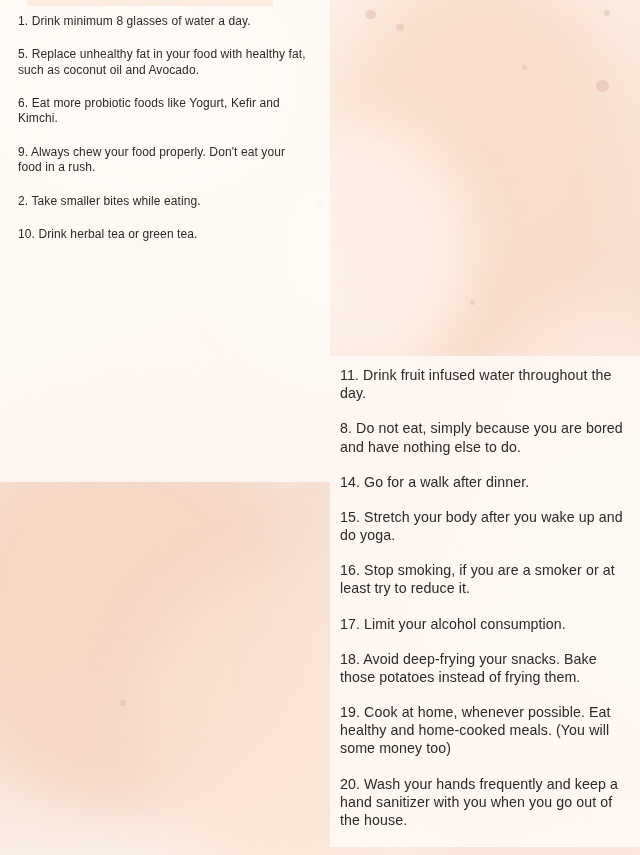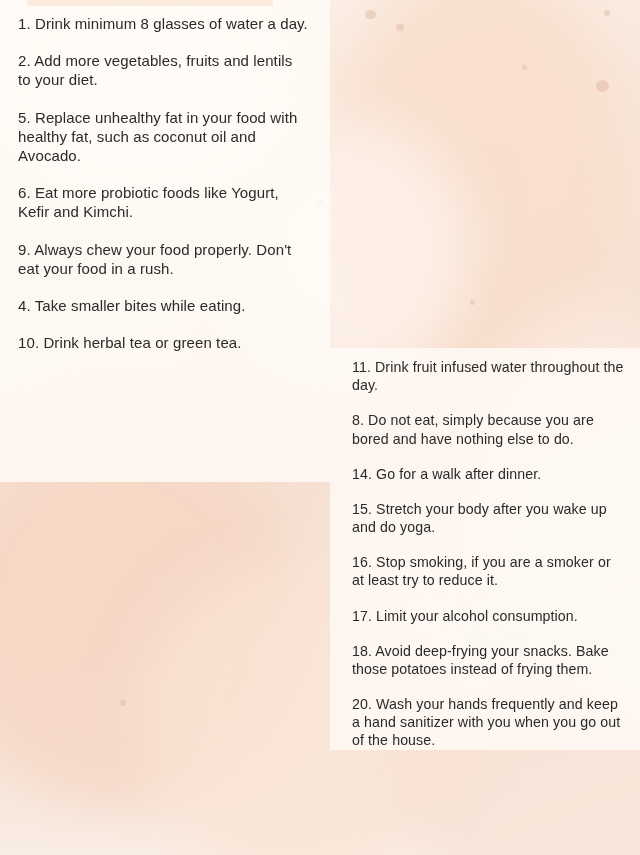--- a/index.html
+++ b/index.html
@@ -60,29 +60,29 @@
   .col-left {
     left: 0;
     top: 0;
     width: 330px;
     padding: 14px 22px 0 18px;
     background: rgba(255, 251, 247, 0.82);
     height: 482px;
   }
   .col-right {
     left: 330px;
-    top: 348px;
+    top: 356px;
     width: 310px;
-    height: 402px;
-    padding: 10px 14px 0 22px;
+    height: 491px;
+    padding: 10px 14px 0 10px;
     background: rgba(255, 251, 247, 0.80);
   }
 
   .item {
-    font-size: 15px;
+    font-size: 12px;
     line-height: 1.28;
     color: #2a2a2a;
     letter-spacing: 0.1px;
     margin: 0 0 18px 0;
   }
   .col-right .item {
     font-size: 14.2px;
     margin-bottom: 17px;
   }
 </style>
@@ -106,32 +106,32 @@
   <div class="speck" style="left:522px; top:65px; width:5px; height:5px;"></div>
   <div class="speck" style="left:470px; top:300px; width:5px; height:5px;"></div>
   <div class="speck" style="left:318px; top:200px; width:5px; height:5px;"></div>
   <div class="speck" style="left:560px; top:430px; width:4px; height:4px;"></div>
   <div class="speck" style="left:120px; top:700px; width:6px; height:6px;"></div>
 
   <div class="topbar"></div>
 
   <div class="column col-left">
     <p class="item">1. Drink minimum 8 glasses of water a day.</p>
-    <p class="item">2. Add more vegetables, fruits and lentils to your diet.</p>
     <p class="item">5. Replace unhealthy fat in your food with healthy fat, such as coconut oil and Avocado.</p>
     <p class="item">6. Eat more probiotic foods like Yogurt, Kefir and Kimchi.</p>
     <p class="item">9. Always chew your food properly. Don't eat your food in a rush.</p>
-    <p class="item">4. Take smaller bites while eating.</p>
+    <p class="item">2. Take smaller bites while eating.</p>
     <p class="item">10. Drink herbal tea or green tea.</p>
   </div>
 
   <div class="column col-right">
     <p class="item">11. Drink fruit infused water throughout the day.</p>
     <p class="item">8. Do not eat, simply because you are bored and have nothing else to do.</p>
     <p class="item">14. Go for a walk after dinner.</p>
     <p class="item">15. Stretch your body after you wake up and do yoga.</p>
     <p class="item">16. Stop smoking, if you are a smoker or at least try to reduce it.</p>
     <p class="item">17. Limit your alcohol consumption.</p>
     <p class="item">18. Avoid deep-frying your snacks. Bake those potatoes instead of frying them.</p>
+    <p class="item">19. Cook at home, whenever possible. Eat healthy and home-cooked meals. (You will some money too)</p>
     <p class="item">20. Wash your hands frequently and keep a hand sanitizer with you when you go out of the house.</p>
   </div>
 
 </div>
 
 </body></html>

